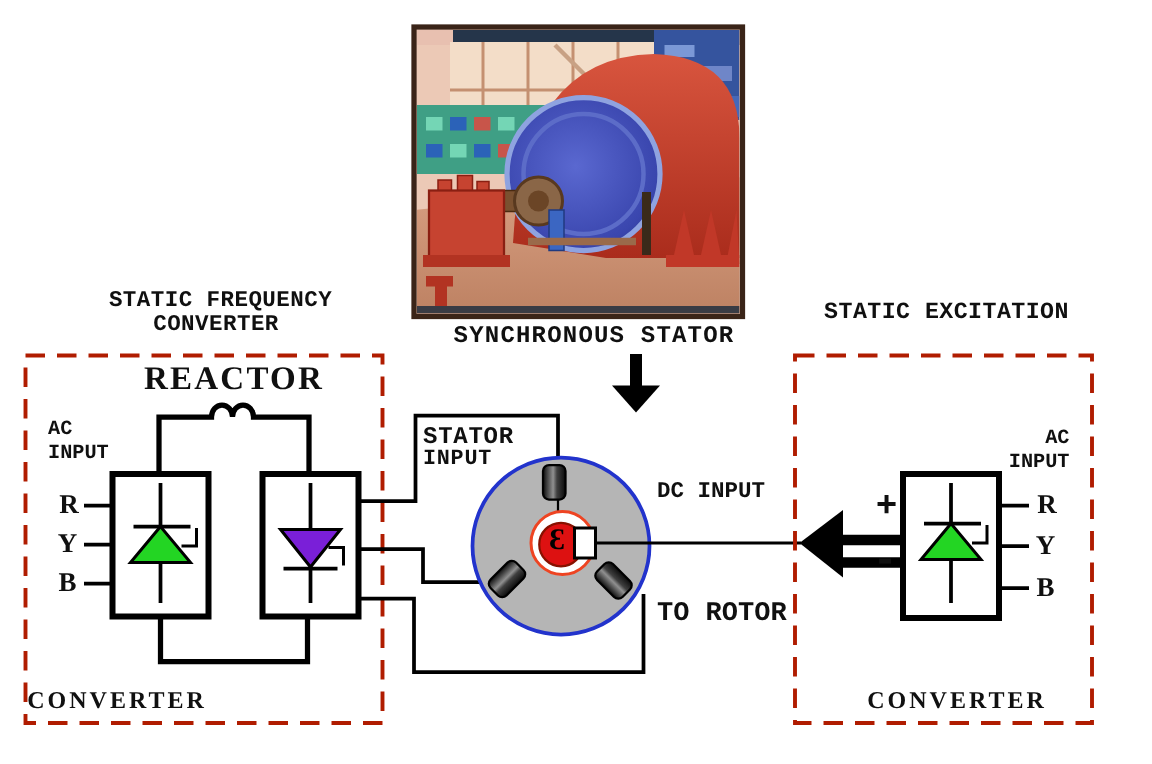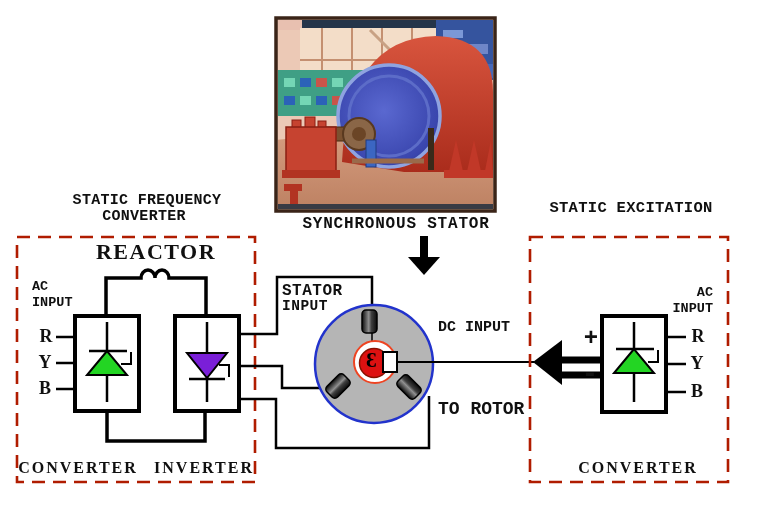--- a/index.html
+++ b/index.html
@@ -163,21 +163,20 @@
 
 <div class="lbl sans ctr" style="left:147px;top:193px;font-size:15px;letter-spacing:.3px;">STATIC FREQUENCY</div>
 <div class="lbl sans ctr" style="left:144px;top:209px;font-size:15px;letter-spacing:.3px;">CONVERTER</div>
 <div class="lbl serif ctr" style="left:156px;top:240px;font-size:22px;letter-spacing:1.5px;">REACTOR</div>
 <div class="lbl sans" style="left:32px;top:280px;font-size:13.5px;">AC</div>
 <div class="lbl sans" style="left:32px;top:296px;font-size:13.5px;">INPUT</div>
 <div class="lbl serif ctr" style="left:46px;top:327px;font-size:18px;">R</div>
 <div class="lbl serif ctr" style="left:45px;top:353px;font-size:18px;">Y</div>
 <div class="lbl serif ctr" style="left:45px;top:379px;font-size:18px;">B</div>
 <div class="lbl serif ctr" style="left:78px;top:460px;font-size:16px;letter-spacing:2px;">CONVERTER</div>
-<div class="lbl serif ctr" style="left:204px;top:460px;font-size:16px;letter-spacing:2px;">INVERTER</div>
 
 <div class="lbl sans ctr" style="left:396px;top:216px;font-size:16px;letter-spacing:.8px;">SYNCHRONOUS STATOR</div>
 
 <div class="lbl sans" style="left:282px;top:283px;font-size:16px;letter-spacing:.5px;">STATOR</div>
 <div class="lbl sans" style="left:282px;top:299px;font-size:14.5px;letter-spacing:.5px;">INPUT</div>
 <div class="lbl serif" style="left:366px;top:350px;font-size:20px;color:#000;">Ɛ</div>
 <div class="lbl sans" style="left:438px;top:320px;font-size:15px;">DC INPUT</div>
 <div class="lbl sans" style="left:438px;top:371px;font-size:18px;margin-top:29px;">TO ROTOR</div>
 
 <div class="lbl sans ctr" style="left:631px;top:200px;font-size:15.5px;letter-spacing:.3px;">STATIC EXCITATION</div>

